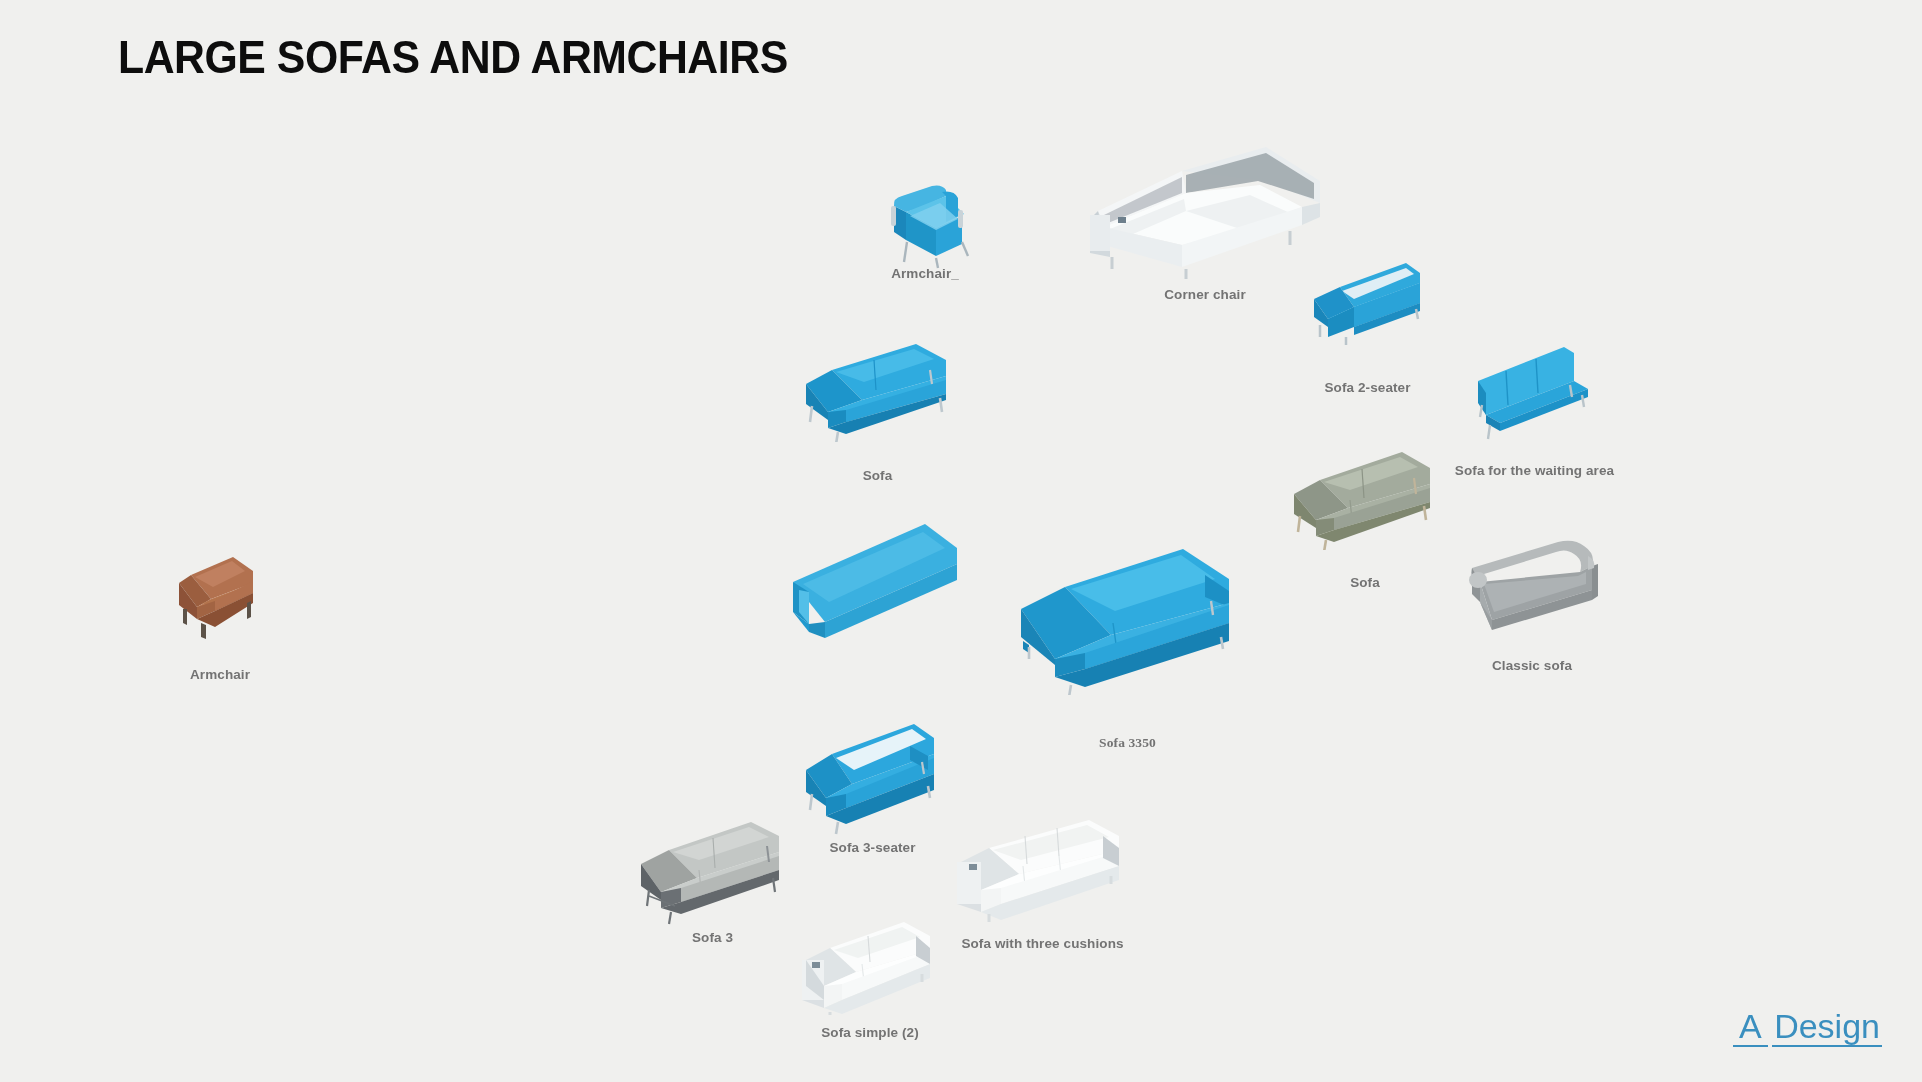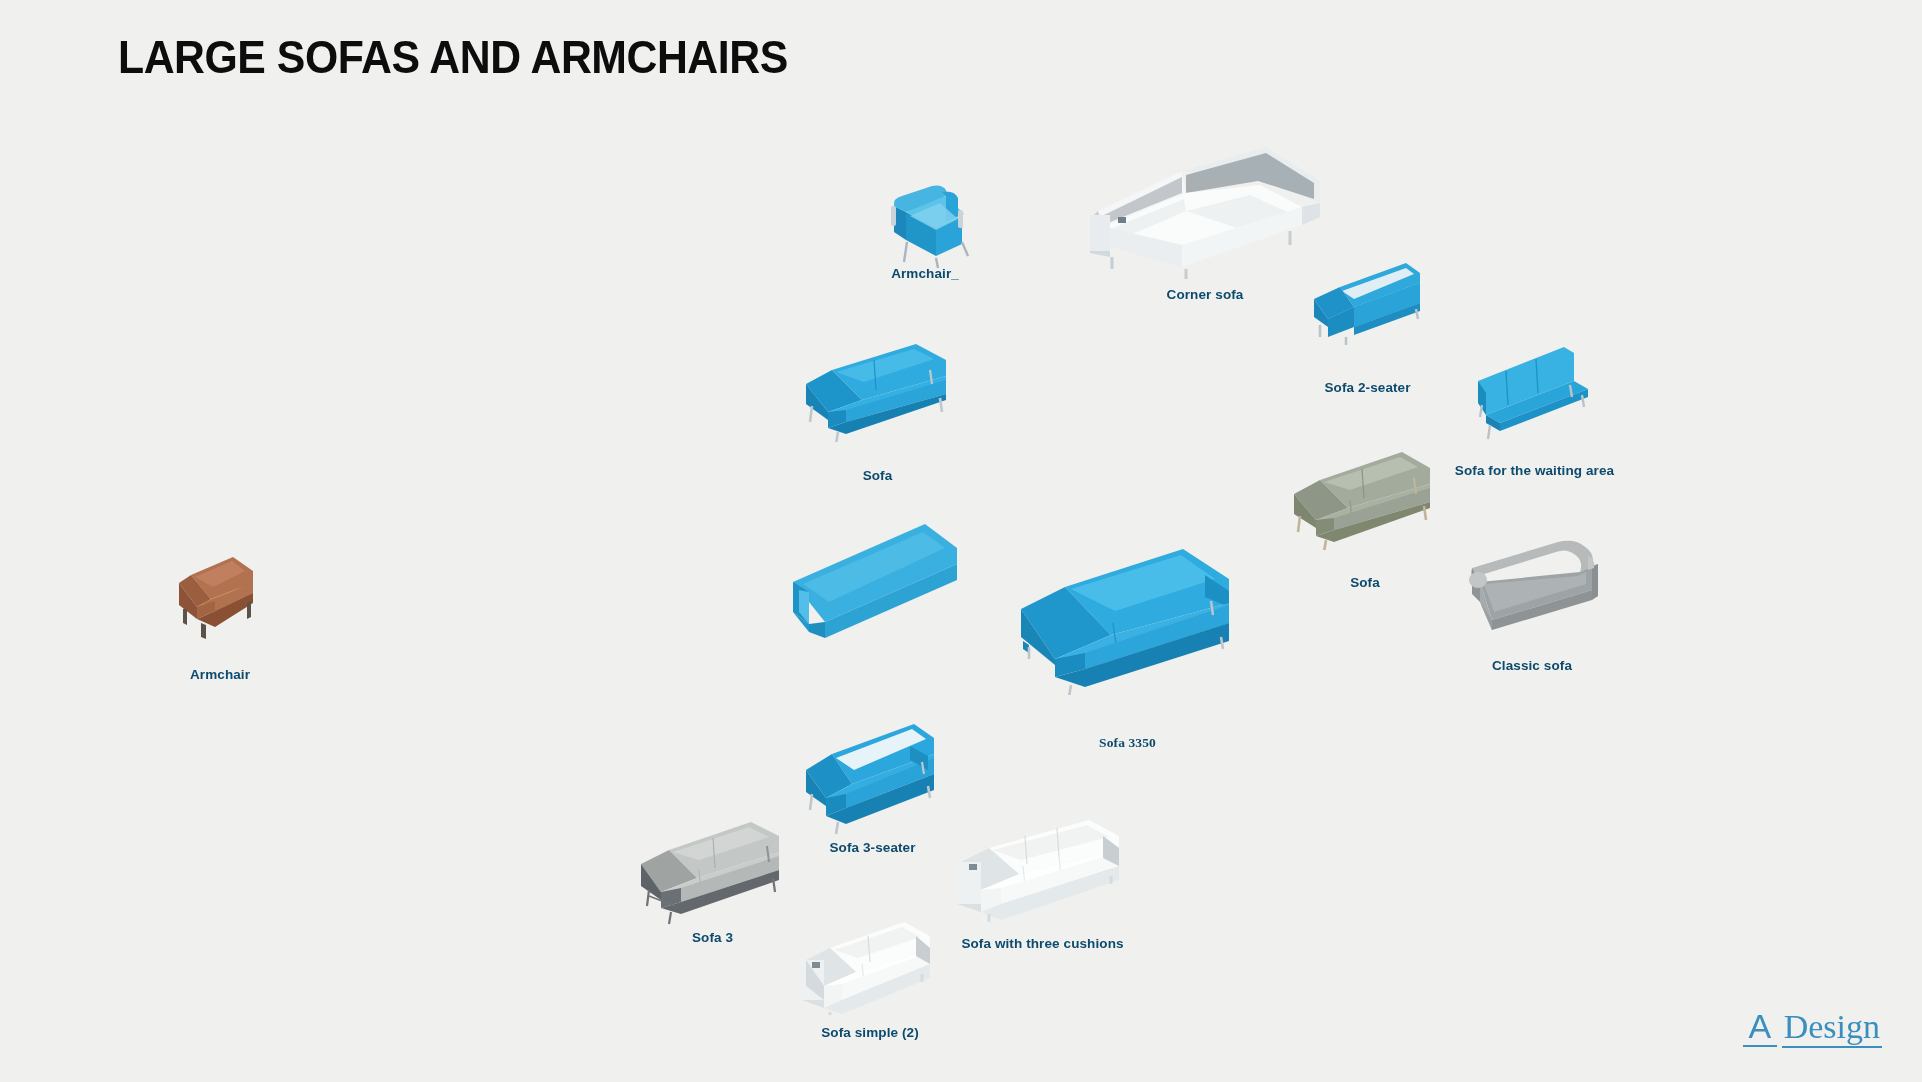--- a/index.html
+++ b/index.html
@@ -27,21 +27,21 @@
 
   
   .item{position:absolute;}
   .item .caption{
     position:absolute;
     left:50%;
     transform:translateX(-50%);
     white-space:nowrap;
     font-size:13.5px;
     font-weight:bold;
-    color:#0c4a6e;
+    color:#737373;
     letter-spacing:0.1px;
   }
   .art{position:absolute;left:0;top:0;}
 
   
   .logo{
     position:absolute;
     right:40px;bottom:28px;
     color:#3a8fbf;
     text-align:right;
@@ -52,21 +52,20 @@
     border-bottom:2.5px solid #3a8fbf;
     display:inline-block;
     padding:0 6px 2px 6px;
     margin-bottom:7px;
   }
   .logo .design{
     font-size:34px;
     border-bottom:2.5px solid #3a8fbf;
     display:inline-block;
     padding:0 2px 2px 2px;
-    font-family:Liberation Serif, serif;
   }
 </style>
 </head>
 <body>
 
 <div id="board">
 
   <div class="page-title">LARGE SOFAS AND ARMCHAIRS</div>
 
   <div class="item" style="left:880px;top:170px;width:90px;height:90px;">
@@ -108,21 +107,21 @@
       <path d="M2 72 L8 66 L8 96 L2 100 Z" fill="#c8d0d5"></path>
       <rect x="0" y="70" width="20" height="36" fill="#e8ecee"></rect>
       <path d="M0 106 L20 106 L20 112 L0 108 Z" fill="#d2d9dd"></path>
 
       <rect x="28" y="72" width="8" height="6" fill="#6d7f8c"></rect>
 
       <path d="M22 112 L22 124" stroke="#c7ced2" stroke-width="3"></path>
       <path d="M96 124 L96 134" stroke="#c7ced2" stroke-width="3"></path>
       <path d="M200 86 L200 100" stroke="#c7ced2" stroke-width="3"></path>
     </svg>
-    <div class="caption" style="top:142px;">Corner sofa</div>
+    <div class="caption" style="top:142px;">Corner chair</div>
   </div>
 
   <div class="item" style="left:1310px;top:255px;width:115px;height:80px;">
     <svg class="art" width="120" height="90" viewBox="0 0 120 90">
       <path d="M30 32 L96 8 L110 18 L110 28 L44 52 Z" fill="#2fa9dc"></path>
       <path d="M32 36 L96 13 L104 19 L44 44 Z" fill="#dfeef5"></path>
       <path d="M4 44 L30 32 L44 52 L18 64 Z" fill="#1f92c9"></path>
       <path d="M18 64 L44 52 L110 28 L110 48 L44 72 Z" fill="#35b0e2"></path>
       <path d="M4 44 L4 62 L18 72 L18 64 Z" fill="#1a86ba"></path>
       <path d="M18 64 L18 82 L44 72 L44 52 Z" fill="#1b8dc1"></path>

